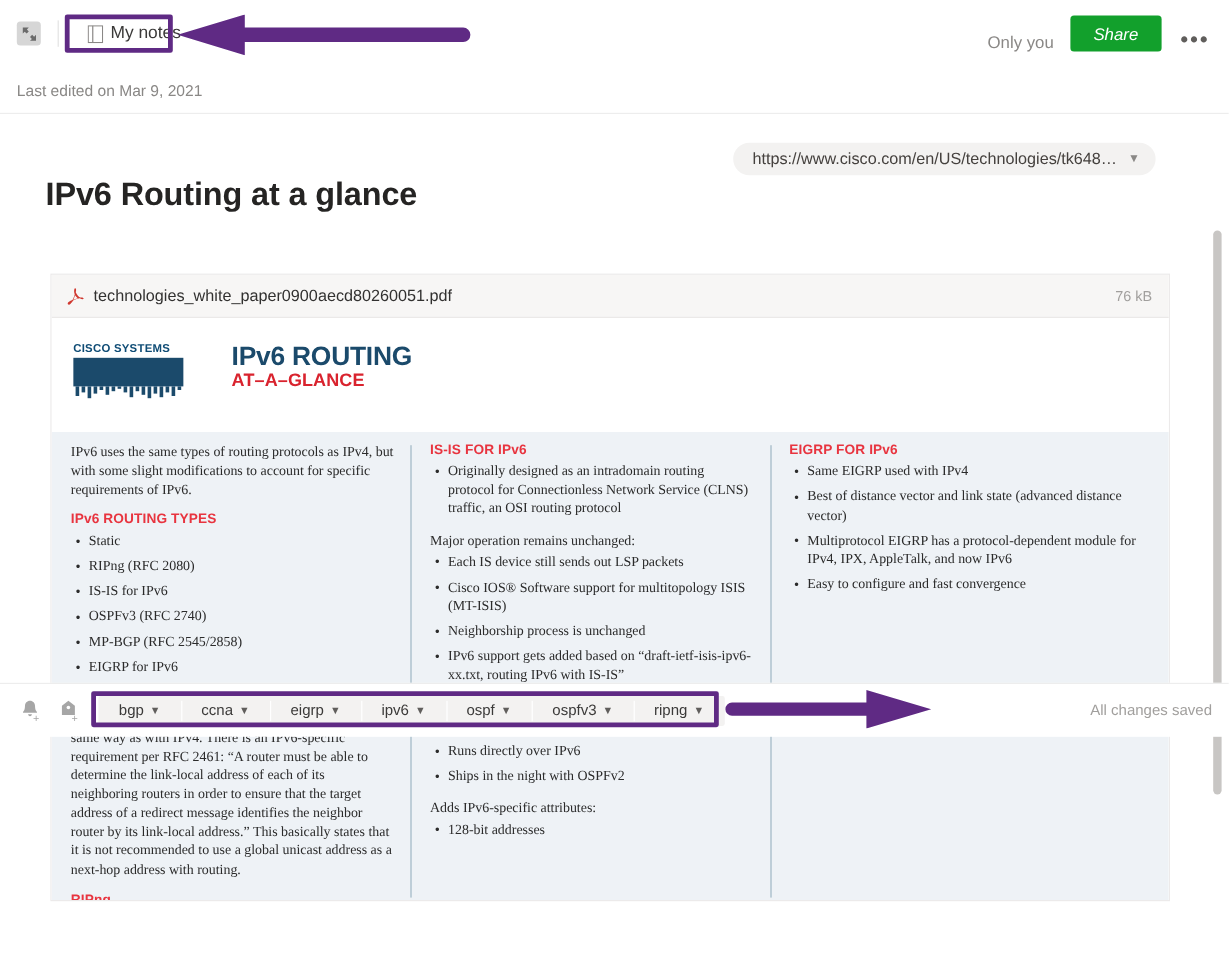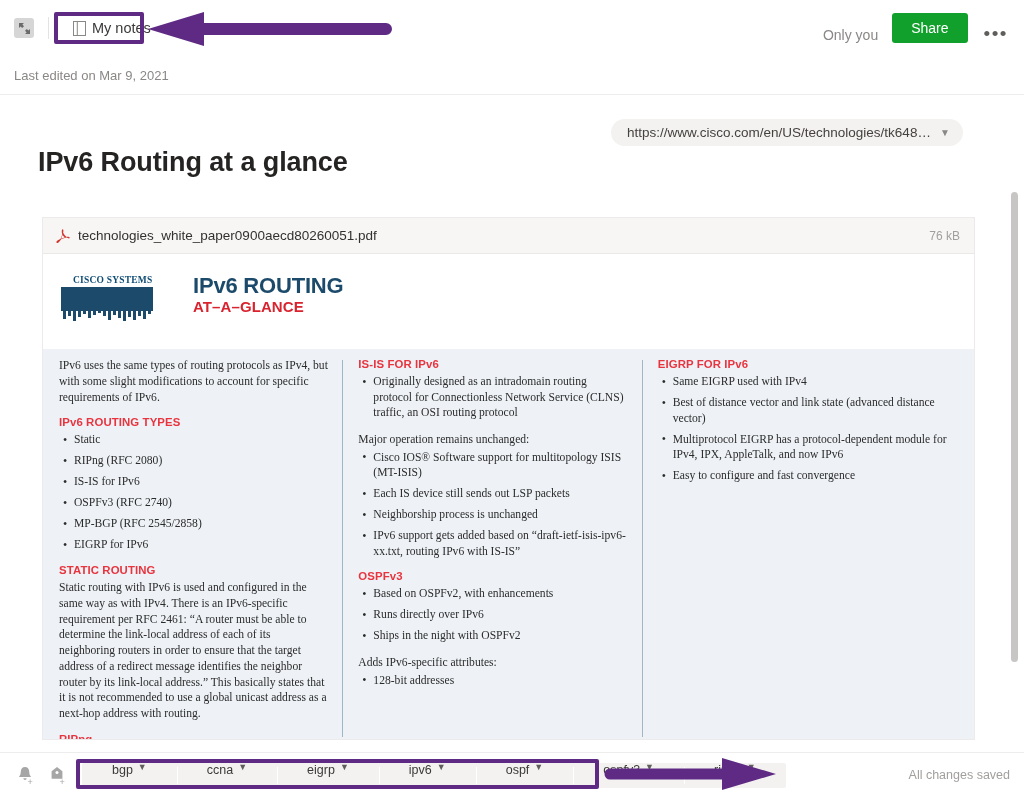--- a/index.html
+++ b/index.html
@@ -2,21 +2,21 @@
 <html><head>
 <meta charset="utf-8">
 <style>
   * { box-sizing: border-box; margin: 0; padding: 0; }
   html, body {
     width: 1024px; height: 797px;
     background: #ffffff;
     font-family: "Liberation Sans", sans-serif;
     overflow: hidden;
   }
-  #app { position: relative; width: 1024px; height: 797px; background:#fff; }
+  #app { position: relative; width: 1024px; height: 614px; background:#fff; }
 
   
   .topbar {
     position: absolute; left:0; top:0; width:1024px; height:56px;
     background:#ffffff; display:flex; align-items:center;
   }
   .expand-icon {
     margin-left:14px; width:20px; height:20px; border-radius:3px;
     background:#d6d6d6; display:flex; align-items:center; justify-content:center;
     flex:0 0 auto; cursor:pointer;
@@ -30,20 +30,21 @@
   }
   .tab-notes .pageicon { width:13px; height:15px; flex:0 0 auto; }
   .tab-notes .lbl { font-size:14.5px; color:#3b3a39; white-space:nowrap; }
 
   .topright { margin-left:auto; display:flex; align-items:flex-end; gap:14px; padding-right:14px; }
   .onlyyou { font-size:14px; color:#8a8886; cursor:pointer; }
   .share-btn {
     background:#12a02c; color:#fff; font-size:14px; border:none;
     padding:7px 19px; border-radius:3px; cursor:pointer;
     font-family:"Liberation Sans", sans-serif;
+    font-style:italic;
   }
   .ellipsis { font-size:19px; color:#605e5c; letter-spacing:1.5px; cursor:pointer; padding:0 2px; line-height:1; }
 
   
   .lastedit {
     position:absolute; left:14px; top:68px; font-size:13px; color:#8a8886;
   }
   .hairline { position:absolute; left:0; top:94px; width:1024px; height:1px; background:#ededed; }
 
   
@@ -58,40 +59,40 @@
   .urlpill .u { font-size:13.5px; color:#45413e; white-space:nowrap; overflow:hidden; text-overflow:ellipsis; }
   .urlpill .chev { color:#8a8886; font-size:10px; line-height:1; }
 
   .doctitle {
     position:absolute; left:38px; top:52px;
     font-size:27px; font-weight:600; color:#252423; letter-spacing:-0.1px;
   }
 
   
   .pdfcard {
-    position:absolute; left:42px; top:122px; width:933px; height:523px;
+    position:absolute; left:42px; top:133px; width:933px; height:523px;
     background:#fff; border:1px solid #eceaea; overflow:hidden;
   }
   .pdfhead {
     height:36px; background:#f7f6f5; border-bottom:1px solid #ebe9e8;
     display:flex; align-items:center; padding:0 14px 0 12px; cursor:pointer;
   }
   .pdfhead .acro { width:15px; height:16px; flex:0 0 auto; margin-right:8px; }
   .pdfhead .fname { font-size:13.5px; color:#323130; white-space:nowrap; overflow:hidden; text-overflow:ellipsis; }
   .pdfhead .fsize { margin-left:auto; font-size:12px; color:#a19f9d; padding-left:12px; }
 
   .pdfbody { position:relative; height:487px; background:#fff; }
 
   
   .cisco-head { display:flex; align-items:flex-start; padding:17px 0 0 18px; }
   .cisco-logo { width:92px; flex:0 0 auto; padding-top:4px; }
   .cisco-logo .ctxt {
     font-size:9.5px; font-weight:700; color:#0f4c75; letter-spacing:0.2px;
     font-variant:small-caps; text-transform:uppercase;
-    font-family:Liberation Serif, serif; line-height:1.1;margin-left:12px;
+    font-family:Liberation Sans, sans-serif; line-height:1.1;
   }
   .cisco-bars { margin-top:2px; width:92px; height:34px; display:block; }
   .cisco-title { margin-left:40px; padding-top:3px; }
   .cisco-title .t1 {
     font-size:22px; font-weight:700; color:#1b4a6b; letter-spacing:-0.2px; line-height:1.08;
   }
   .cisco-title .t2 {
     font-size:15px; font-weight:700; color:#d9232e; letter-spacing:0.1px; line-height:1.12; margin-top:1px;
   }
 
@@ -138,21 +139,21 @@
     position:absolute; left:0; bottom:0; width:1024px; height:45px;
     background:#fff; border-top:1px solid #ededed;
     display:flex; align-items:center; padding:0 14px;
   }
   .bicon { width:22px; height:22px; margin-right:10px; cursor:pointer; flex:0 0 auto; }
   .tagstrip {
     display:flex; align-items:center; height:25px; background:#f3f2f1;
     border-radius:2px; margin-left:4px;
   }
   .tag {
-    display:flex; align-items:flex-start; gap:5px; padding:0 30px; height:25px;
+    display:flex; align-items:center; gap:5px; padding:0 17px; height:25px;
     font-size:12.5px; color:#3b3a39; cursor:pointer; position:relative;
   }
   .tag + .tag::before {
     content:""; position:absolute; left:0; top:4px; bottom:4px; width:1px; background:#ffffff;
   }
   .tag .cv { font-size:9px; color:#605e5c; line-height:1; }
   .saved { margin-left:auto; font-size:12.5px; color:#a19f9d;text-align:center; }
 
   
   .ann-box {
@@ -268,22 +269,22 @@
               <div class="phead">RIPng</div>
             </div>
           <div class="col c2">
             <div class="coldiv"></div>
           <div class="phead first">IS-IS FOR IPv6</div>
               <ul class="plist">
                 <li>Originally designed as an intradomain routing protocol for Connectionless Network Service (CLNS) traffic, an OSI routing protocol</li>
               </ul>
               <div class="subintro">Major operation remains unchanged:</div>
               <ul class="plist">
+                <li>Each IS device still sends out LSP packets</li>
                 <li>Cisco IOS® Software support for multitopology ISIS (MT-ISIS)</li>
-                <li>Each IS device still sends out LSP packets</li>
                 <li>Neighborship process is unchanged</li>
                 <li>IPv6 support gets added based on “draft-ietf-isis-ipv6-xx.txt, routing IPv6 with IS-IS”</li>
               </ul>
               <div class="phead">OSPFv3</div>
               <ul class="plist">
                 <li>Based on OSPFv2, with enhancements</li>
                 <li>Runs directly over IPv6</li>
                 <li>Ships in the night with OSPFv2</li>
               </ul>
               <div class="subintro">Adds IPv6-specific attributes:</div>

